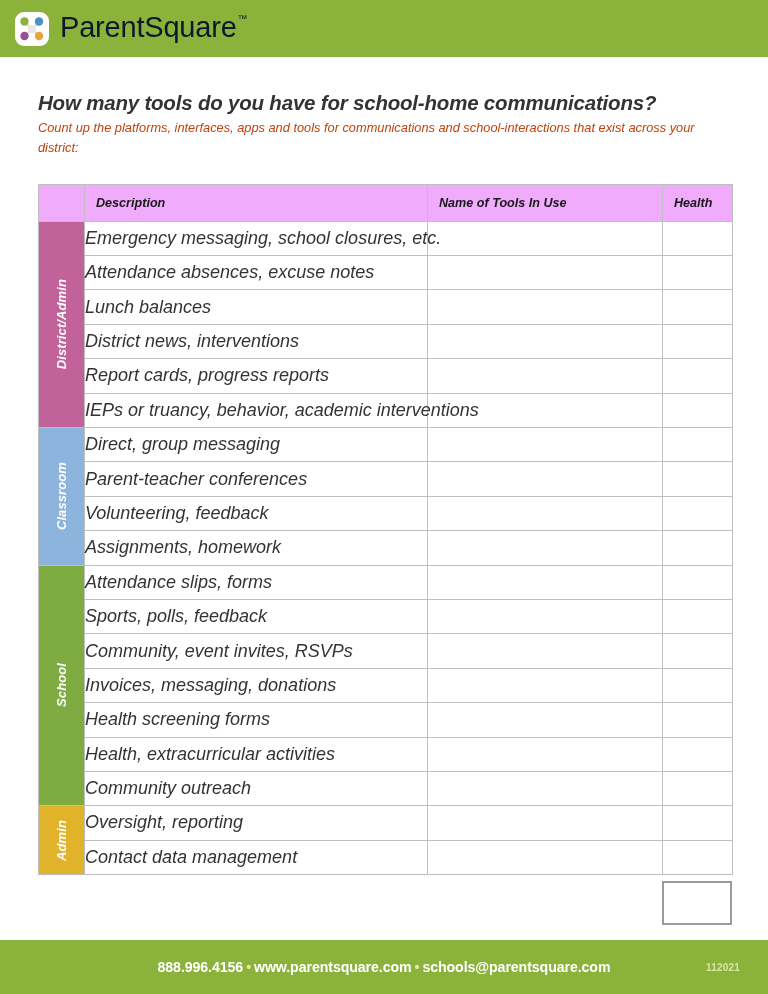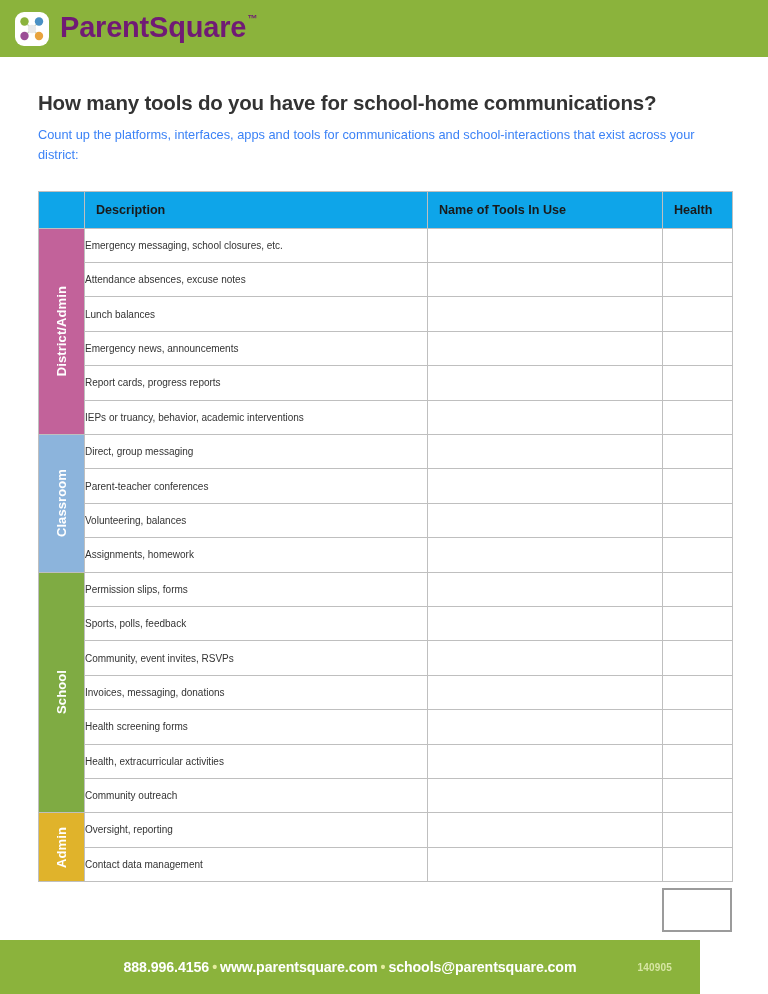--- a/index.html
+++ b/index.html
@@ -34,53 +34,53 @@
     border-radius: 9px;
     background: #ffffff;
     position: relative;
     flex: 0 0 auto;
     margin-right: 11px;
   }
 
   .logo-mark svg { display: block; width: 34px; height: 34px; }
 
   .wordmark {
-    color: #701a75;
+    color: #0f172a;
     font-size: 29px;
-    font-weight: 700;
+    font-weight: 400;
     letter-spacing: -0.2px;
     line-height: 1;
     position: relative;
     top: -1px;
   }
 
   .wordmark .tm {
     font-size: 10px;
     vertical-align: super;
     position: relative;
     top: -4px;
     left: 1px;
   }
 
   
-  .body-wrap { padding: 0 38px; }
+  .body-wrap { padding: 0 38px; font-style: italic; }
 
   .title {
     margin-top: 34px;
     font-size: 20.5px;
     font-weight: 700;
     color: #333333;
     letter-spacing: -0.2px;
   }
 
   .subtitle {
-    margin-top: 10px;
+    margin-top: 3px;
     font-size: 12.8px;
     line-height: 1.55;
-    color: #3b82f6;
+    color: #c2410c;
     max-width: 660px;
   }
 
   
   .tbl {
     margin-top: 26px;
     width: 694px;
     border-collapse: collapse;
     table-layout: fixed;
   }
@@ -95,31 +95,31 @@
   .col-tools { width: 235px; }
   .col-total { width: 70px; }
 
   .tbl thead th {
     height: 37px;
     font-size: 12.6px;
     font-weight: 700;
     color: #1a1a1a;
     text-align: left;
     padding-left: 11px;
-    background: #0ea5e9;
+    background: #f0abfc;
   }
 
   .tbl thead th.blank { padding-left: 0; }
 
   .tbl tbody td {
     height: 34.4px;
   }
 
   .desc-cell {
-    font-size: 10px;
+    font-size: 18px;
     color: #333333;
     padding-left: 11px;
     white-space: nowrap;
   }
 
   .band-cell {
     border-top: none;
     border-bottom: none;
     border-left: 1px solid #bfbfbf;
     border-right: 1px solid #bfbfbf;
@@ -161,21 +161,21 @@
     height: 44px;
     border: 2px solid #9b9b9b;
     background: #ffffff;
   }
 
   
   .footer {
     position: absolute;
     left: 0;
     bottom: 0;
-    width: 700px;
+    width: 768px;
     height: 54px;
     background: #8bb33c;
     display: flex;
     align-items: center;
     justify-content: center;
   }
 
   .footer-inner {
     color: #ffffff;
     font-size: 14.2px;
@@ -257,21 +257,21 @@
             <td class="desc-cell">Attendance absences, excuse notes</td>
             <td></td>
             <td></td>
           </tr>
           <tr>
             <td class="desc-cell">Lunch balances</td>
             <td></td>
             <td></td>
           </tr>
           <tr>
-            <td class="desc-cell">Emergency news, announcements</td>
+            <td class="desc-cell">District news, interventions</td>
             <td></td>
             <td></td>
           </tr>
           <tr>
             <td class="desc-cell">Report cards, progress reports</td>
             <td></td>
             <td></td>
           </tr>
           <tr>
             <td class="desc-cell">IEPs or truancy, behavior, academic interventions</td>
@@ -285,34 +285,34 @@
             <td class="desc-cell">Direct, group messaging</td>
             <td></td>
             <td></td>
           </tr>
           <tr>
             <td class="desc-cell">Parent-teacher conferences</td>
             <td></td>
             <td></td>
           </tr>
           <tr>
-            <td class="desc-cell">Volunteering, balances</td>
+            <td class="desc-cell">Volunteering, feedback</td>
             <td></td>
             <td></td>
           </tr>
           <tr>
             <td class="desc-cell">Assignments, homework</td>
             <td></td>
             <td></td>
           </tr>
           <tr>
             <td class="band-cell band-school" rowspan="7">
               <span class="band-label">School</span>
             </td>
-            <td class="desc-cell">Permission slips, forms</td>
+            <td class="desc-cell">Attendance slips, forms</td>
             <td></td>
             <td></td>
           </tr>
           <tr>
             <td class="desc-cell">Sports, polls, feedback</td>
             <td></td>
             <td></td>
           </tr>
           <tr>
             <td class="desc-cell">Community, event invites, RSVPs</td>
@@ -358,16 +358,16 @@
   </div>
 
   <div class="grand-total-row">
     <div class="grand-total-box"></div>
   </div>
 
   <div class="footer">
     <div class="footer-inner">
       <span>888.996.4156</span><span class="dot">•</span><span>www.parentsquare.com</span><span class="dot">•</span><span>schools@parentsquare.com</span>
     </div>
-    <div class="footer-date">140905</div>
+    <div class="footer-date">112021</div>
   </div>
 
 </div>
 
 </body></html>

